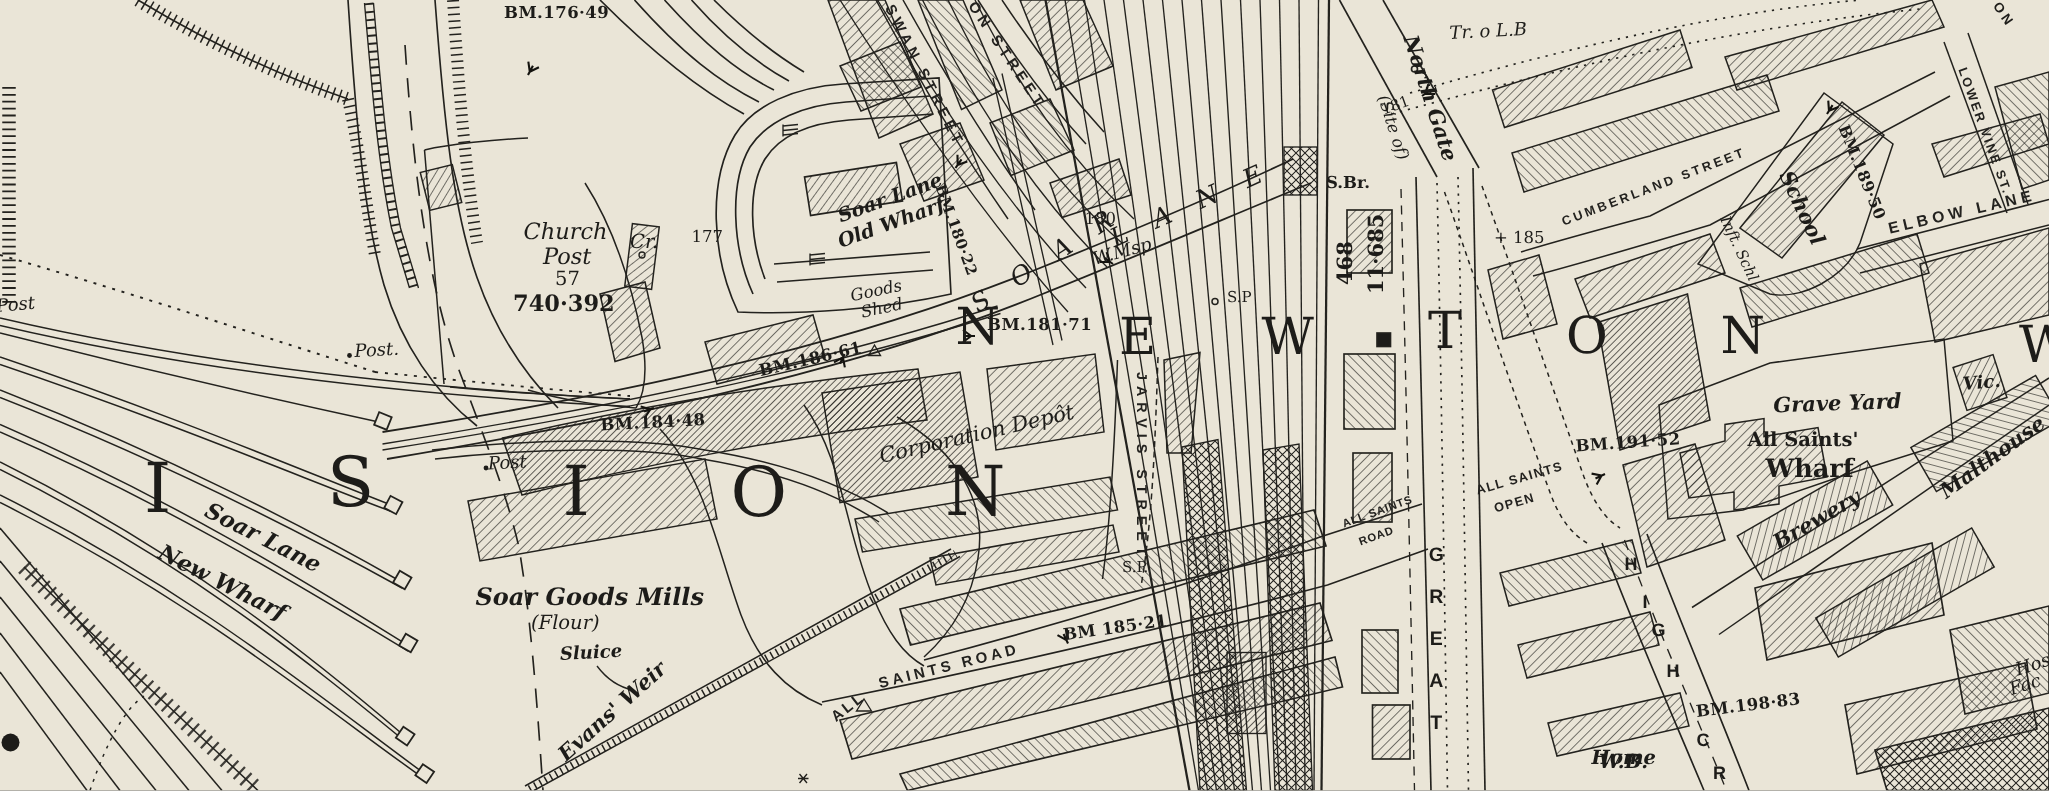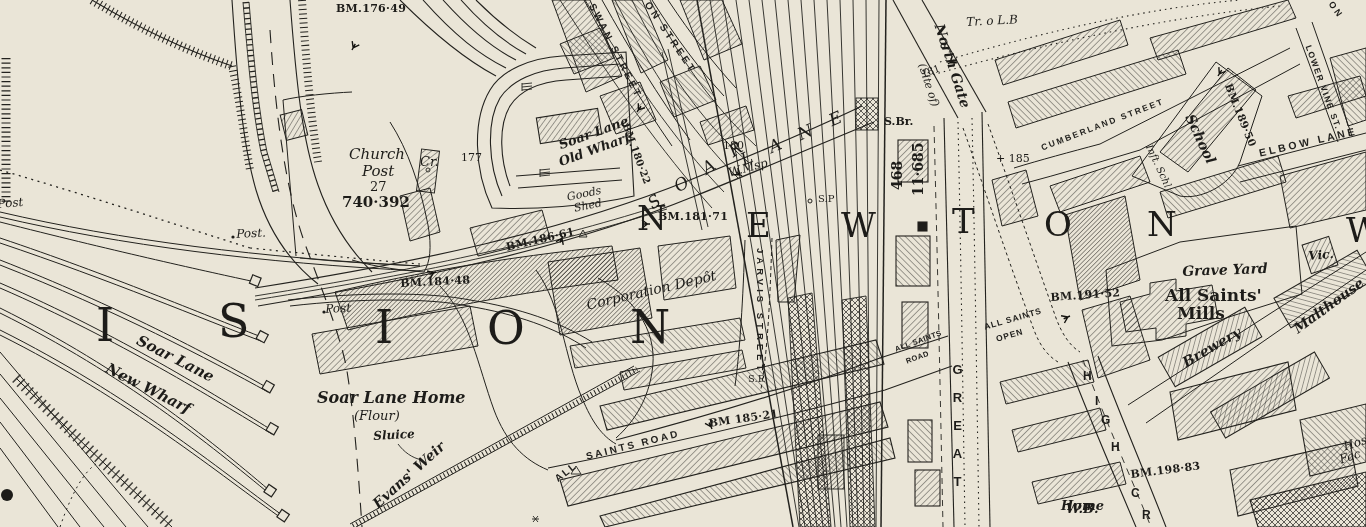--- a/index.html
+++ b/index.html
@@ -299,21 +299,21 @@
       <use href="#barr" transform="translate(1218,76) rotate(32)"></use>
       <use href="#barr" transform="translate(948,64) rotate(55)"></use>
       <use href="#barr" transform="translate(742,176) rotate(-55)"></use>
     </g>
   </svg>
 
   <div id="labels">
       <div class="lbl bm" style="left: 336px; top: 3px; font-size: 11px;">BM.176·49</div>
       <div class="lbl si" style="left: 349px; top: 147px; font-size: 15px;">Church</div>
       <div class="lbl si" style="left: 362px; top: 164px; font-size: 15px;">Post</div>
-      <div class="lbl sn" style="left: 370px; top: 180px; font-size: 13px;">27</div>
+      <div class="lbl sn" style="left: 370px; top: 180px; font-size: 13px;">57</div>
       <div class="lbl snb" style="left: 342px; top: 195px; font-size: 15px;">740·392</div>
       <div class="lbl si" style="left: 420px; top: 155px; font-size: 13px;">Cr.</div>
       <div class="lbl sn" style="left: 461px; top: 152px; font-size: 11px;">177</div>
       <div class="lbl sib" style="left: 557px; top: 139px; font-size: 13px; transform: rotate(-20deg);">Soar Lane</div>
       <div class="lbl sib" style="left: 557px; top: 156px; font-size: 13px; transform: rotate(-20deg);">Old Wharf</div>
       <div class="lbl si" style="left: 566px; top: 192px; font-size: 11px; transform: rotate(-12deg);">Goods</div>
       <div class="lbl si" style="left: 573px; top: 203px; font-size: 11px; transform: rotate(-12deg);">Shed</div>
       <div class="lbl st" style="left: 596px; top: 2px; font-size: 10px; transform: rotate(63deg); letter-spacing: 3px;">SWAN STREET</div>
       <div class="lbl st" style="left: 651px; top: 0px; font-size: 10px; transform: rotate(56deg); letter-spacing: 3px;">ON STREET</div>
       <div class="lbl bm" style="left: 630px; top: 122px; font-size: 10px; transform: rotate(70deg);">BM.180·22</div>
@@ -369,28 +369,28 @@
       <div class="lbl stl" style="left: 1101px; top: 414px; font-size: 12px;">G</div>
       <div class="lbl stl" style="left: 1111px; top: 441px; font-size: 12px;">H</div>
       <div class="lbl stl" style="left: 1131px; top: 487px; font-size: 12px;">C</div>
       <div class="lbl stl" style="left: 1142px; top: 509px; font-size: 12px;">R</div>
       <div class="lbl sib" style="left: 1066px; top: 502px; font-size: 13px;">W.B.</div>
       <div class="lbl sib" style="left: 1061px; top: 499px; font-size: 13px;">Home</div>
       <div class="lbl bm" style="left: 1130px; top: 469px; font-size: 11px; transform: rotate(-7deg);">BM.198·83</div>
       <div class="lbl si" style="left: 1342px; top: 441px; font-size: 12px; transform: rotate(-18deg);">Hos</div>
       <div class="lbl si" style="left: 1338px; top: 454px; font-size: 12px; transform: rotate(-18deg);">Fac</div>
       <div class="lbl sib" style="left: 1182px; top: 264px; font-size: 14px; transform: rotate(-2deg);">Grave Yard</div>
-      <div class="lbl snb" style="left: 1165px; top: 287px; font-size: 17px; text-align: center;">All Saints'</div>
-      <div class="lbl snb" style="left: 1177px; top: 305px; font-size: 17px;">Mills</div>
+      <div class="lbl snb" style="left: 1165px; top: 287px; font-size: 13px; text-align: center;">All Saints'</div>
+      <div class="lbl snb" style="left: 1177px; top: 305px; font-size: 17px;">Wharf</div>
       <div class="lbl sib" style="left: 1308px; top: 250px; font-size: 12px; transform: rotate(-5deg);">Vic.</div>
       <div class="lbl sib" style="left: 1291px; top: 324px; font-size: 14px; transform: rotate(-36deg);">Malthouse</div>
       <div class="lbl sib" style="left: 1180px; top: 357px; font-size: 14px; transform: rotate(-30deg);">Brewery</div>
       <div class="lbl st" style="left: 553px; top: 476px; font-size: 10px; transform: rotate(-38deg); letter-spacing: 2px;">ALL</div>
       <div class="lbl st" style="left: 585px; top: 452px; font-size: 10px; transform: rotate(-14deg); letter-spacing: 2.5px;">SAINTS  ROAD</div>
       <div class="lbl bm" style="left: 708px; top: 418px; font-size: 11px; transform: rotate(-8deg);">BM 185·21</div>
-      <div class="lbl sib" style="left: 317px; top: 390px; font-size: 16px;">Soar Lane Home</div>
+      <div class="lbl sib" style="left: 317px; top: 390px; font-size: 16px;">Soar Goods Mills</div>
       <div class="lbl si" style="left: 354px; top: 409px; font-size: 13px;">(Flour)</div>
       <div class="lbl sib" style="left: 373px; top: 430px; font-size: 12px; transform: rotate(-3deg);">Sluice</div>
       <div class="lbl sib" style="left: 370px; top: 500px; font-size: 14px; transform: rotate(-42deg);">Evans' Weir</div>
       <div class="lbl sib" style="left: 141px; top: 333px; font-size: 15px; transform: rotate(27deg);">Soar Lane</div>
       <div class="lbl sib" style="left: 110px; top: 361px; font-size: 15px; transform: rotate(27deg);">New Wharf</div>
     </div>
 </div>
 
 </body></html>

